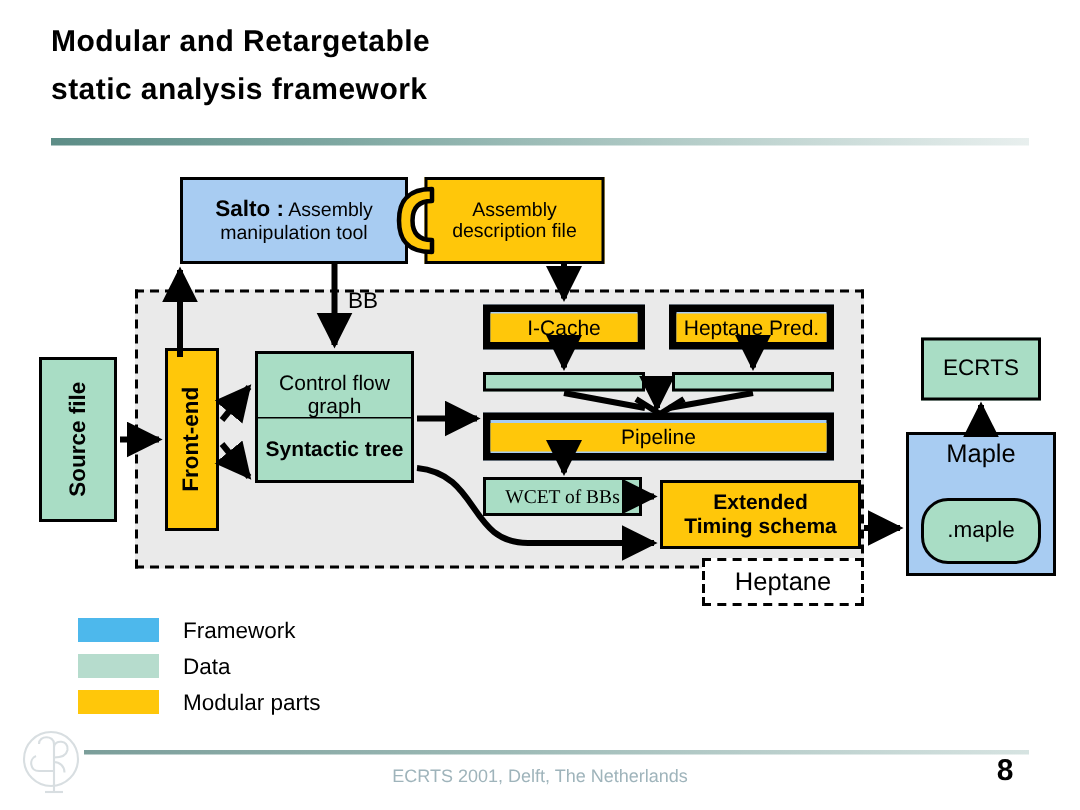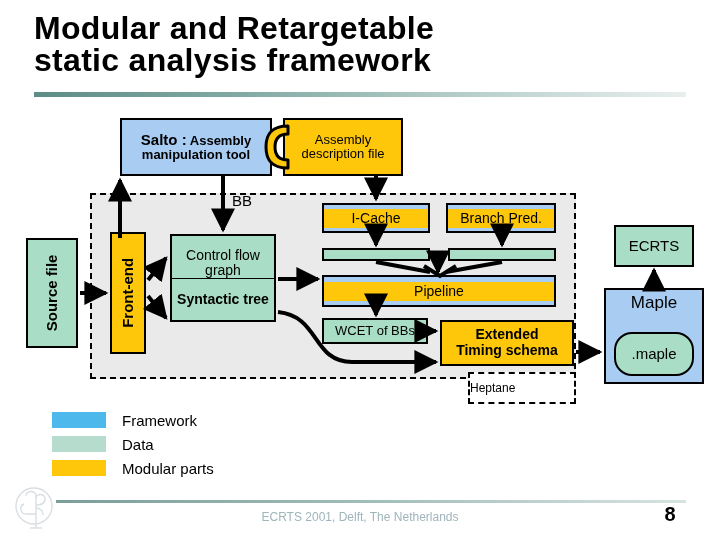--- a/index.html
+++ b/index.html
@@ -16,21 +16,21 @@
   #slide {
     position: absolute;
     left: 0; top: 0;
     width: 720px; height: 540px;
   }
   .abs { position: absolute; box-sizing: border-box; }
 
   
   #title {
     left: 34px; top: 12px; width: 660px;
-    font-size: 32px; font-weight: bold;
+    font-size: 20px; font-weight: bold;
     line-height: 32px;
     letter-spacing: 0.3px;
     color: #000;
     white-space: pre-line;
   }
   #title-rule {
     left: 34px; top: 92px; width: 652px; height: 5px;
     background: linear-gradient(to right, #5d8d87 0%, #7fa8a2 30%, #bcd2ce 70%, #e8efee 100%);
   }
 
@@ -48,31 +48,30 @@
   
   #dash-main {
     left: 90px; top: 193px; width: 486px; height: 186px;
     border: 2px dashed #000;
     background: #eaeaea;
   }
   #heptane-box {
     left: 468px; top: 372px; width: 108px; height: 32px;
     border: 2px dashed #000;
     background: #ffffff;
-    display: flex; align-items: center; justify-content: flex-start;
-    font-size: 12px;
+    display: flex; align-items: center; justify-content: center;
+    font-size: 17px;
   }
 
   
   #salto {
     left: 120px; top: 118px; width: 152px; height: 58px;
     font-size: 13px;
     flex-direction: column;
     z-index: 5;
-    font-weight: bold;
   }
   #salto b { font-size: 15px; }
   #asm-file {
     left: 283px; top: 118px; width: 120px; height: 58px;
     font-size: 13px;
     flex-direction: column;
     z-index: 5;
   }
   
   #c-link {
@@ -106,21 +105,21 @@
     border-bottom-width: 1px;
   }
   #syn {
     left: 170px; top: 278px; width: 106px; height: 44px;
     font-size: 14px; font-weight: bold; flex-direction: column;
     border-top-width: 1px;
   }
 
   
   .modbox {
-    border: 2px solid #000000;
+    border: 5px solid #000000;
     background: #a8ccf2;
     display: flex; align-items: center; justify-content: center;
     position: absolute; box-sizing: border-box;
   }
   .modbox .band {
     width: 100%;
     background: #ffc70a;
     text-align: center;
     font-size: 14px;
     line-height: 17px;
@@ -135,20 +134,21 @@
     border: 2px solid #000;
     background: #a9ddc5;
     position: absolute; box-sizing: border-box;
   }
   #bar1 { left: 322px; top: 248px; width: 108px; height: 13px; }
   #bar2 { left: 448px; top: 248px; width: 108px; height: 13px; }
 
   #wcet-bbs {
     left: 322px; top: 318px; width: 106px; height: 26px;
     font-size: 13px;
+    font-family: Liberation Serif, serif;
   }
   #ext-timing {
     left: 440px; top: 320px; width: 134px; height: 46px;
     font-size: 14px; flex-direction: column; line-height: 1.12; font-weight: bold;
   }
 
   
   #wcet-out {
     left: 614px; top: 225px; width: 80px; height: 42px;
     font-size: 15px;
@@ -285,21 +285,21 @@
     <span>Control flow graph</span>
   </div>
   <div class="abs box c-data" id="syn">
     <span>Syntactic tree</span>
   </div>
 
   <div class="modbox" id="icache">
     <div class="band">I-Cache</div>
   </div>
   <div class="modbox" id="bpred">
-    <div class="band">Branch Pred.</div>
+    <div class="band">Heptane Pred.</div>
   </div>
   <div class="databar" id="bar1"></div>
   <div class="databar" id="bar2"></div>
   <div class="modbox" id="pipeline">
     <div class="band">Pipeline</div>
   </div>
 
   <div class="abs box c-data" id="wcet-bbs">
     <span>WCET of BBs</span>
   </div>

